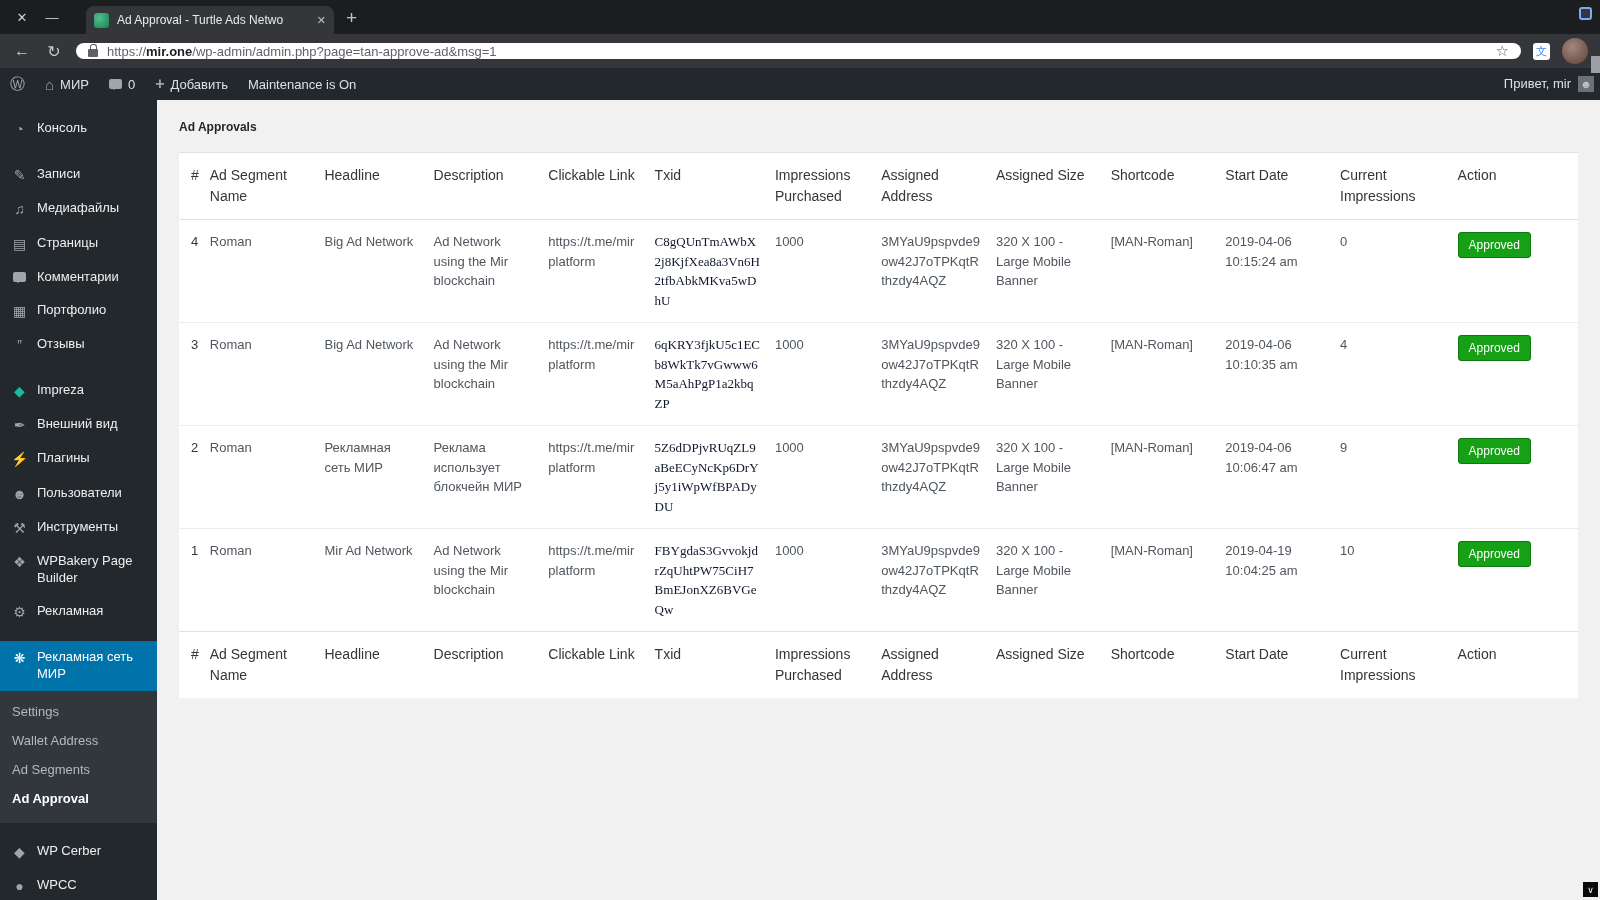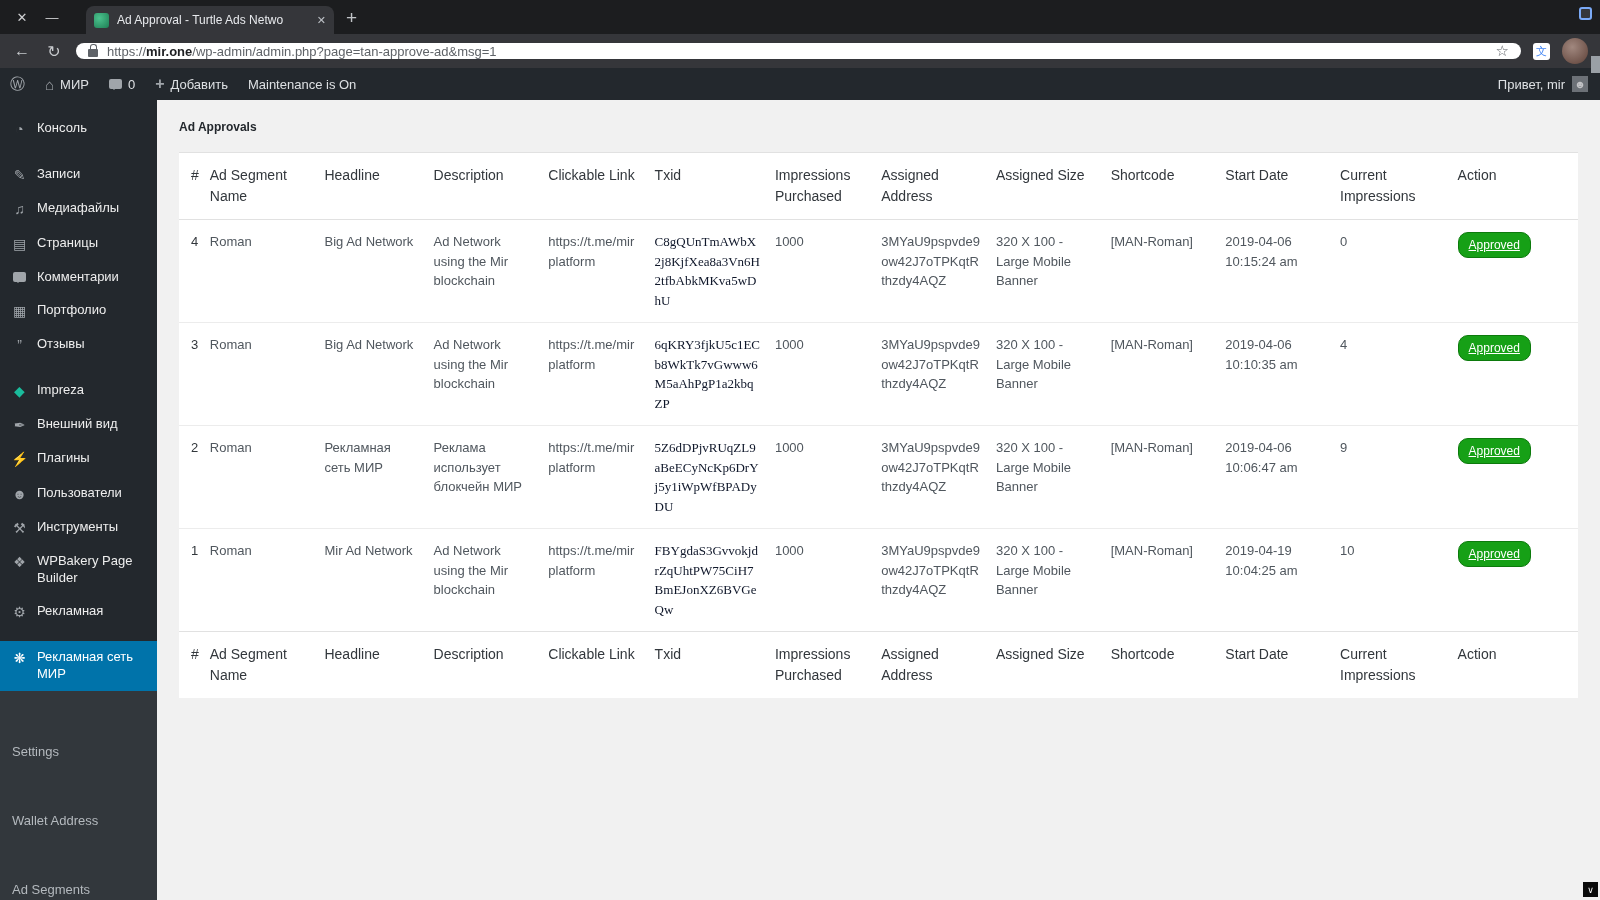--- a/index.html
+++ b/index.html
@@ -26,56 +26,56 @@
   .translate-ico { width:17px; height:17px; background:#ffffff; color:#4285f4; border-radius:3px; font-size:11px; display:flex; align-items:center; justify-content:center; flex:none; }
   .avatar { width:26px; height:26px; border-radius:50%; background:radial-gradient(circle at 40% 35%, #a1887f, #5d4037); flex:none; }
 
   
   .adminbar { height:32px; background:#23282d; display:flex; align-items:center; color:#dde0e3; font-size:13px; }
   .ab-item { display:flex; align-items:center; gap:6px; padding:0 10px; height:100%; }
   .ab-ico { color:#a0a5aa; font-size:15px; }
   .ab-bubble { width:13px; height:10px; background:#a0a5aa; border-radius:2px; position:relative; display:inline-block; }
   .ab-bubble::after { content:""; position:absolute; left:2px; bottom:-4px; border:3px solid transparent; border-top-color:#a0a5aa; }
   .ab-plus { color:#a0a5aa; font-size:16px; font-weight:bold; }
-  .ab-right { margin-left:auto; display:flex; align-items:center; gap:7px; padding-right:12px; }
+  .ab-right { margin-left:auto; display:flex; align-items:flex-start; gap:7px; padding-right:6px; }
   .ab-avatar { width:16px; height:16px; background:#6c7177; color:#c3c4c7; font-size:11px; display:flex; align-items:center; justify-content:center; }
 
   
   .wrap { display:flex; height:834px; }
   .sidebar { width:157px; background:#23282d; color:#eeeeee; font-size:13px; padding-top:12px; flex:none; position:relative; z-index:2; }
   .mi { display:flex; gap:9px; padding:8px 8px 8px 11px; align-items:flex-start; position:relative; cursor:pointer; }
   .mi .ico { width:17px; text-align:center; font-size:14px; color:#a0a5aa; flex:none; line-height:1.3; }
   .mi .lbl { line-height:1.3; }
   .mi.active { background:#0073aa; color:#fff; }
   .mi.active .ico { color:#fff; }
   .mi.active::after { content:""; position:absolute; right:-8px; top:50%; transform:translateY(-50%); border:8px solid transparent; border-left:8px solid #0073aa; }
   .ico-impreza { color:#1abc9c !important; }
   .ico-bubble { width:13px; height:10px; background:#a0a5aa; border-radius:2px; position:relative; margin:3px 2px 0; flex:none; }
   .ico-bubble::after { content:""; position:absolute; left:2px; bottom:-4px; border:3px solid transparent; border-top-color:#a0a5aa; }
   .sep { height:12px; }
   .submenu { background:#32373c; padding:6px 0 10px; }
-  .smi { padding:7px 12px; color:#b4b9be; cursor:pointer;margin-top:40px; }
+  .smi { padding:7px 12px; color:#b4b9be; cursor:pointer; }
   .smi.current { color:#ffffff; font-weight:bold; }
 
   .content { flex:1; padding:18px 22px; overflow:hidden; }
   .page-title { font-size:12px; font-weight:bold; color:#23282d; margin:2px 0 18px; }
   .notice { font-size:13px; color:#3c434a; margin-bottom:9px; }
 
   
   table { width:100%; border-collapse:collapse; background:#ffffff; table-layout:fixed; border-top:1px solid #e1e1e1; }
   th, td { text-align:left; vertical-align:top; font-size:13px; padding:12px 14px 12px 0; line-height:1.5; color:#50575e; }
   th:first-child, td:first-child { padding-left:12px; }
   thead th, tfoot th { font-weight:normal; color:#32373c; font-size:14px; }
   thead th { border-bottom:1px solid #e1e1e1; }
   tfoot th { border-top:1px solid #e1e1e1; }
   tbody tr { border-bottom:1px solid #ececec; }
   td.num { color:#32373c; }
   .break { word-break:break-all; }
   a.txid { color:#0f172a; text-decoration:none; word-break:break-all; cursor:pointer;font-family:Liberation Serif, serif; }
-  .approved { display:inline-block; background:#16a016; border:1px solid #0c7a0c; color:#fff; font-size:12px; padding:3px 10px; border-radius:10px; cursor:pointer;text-decoration:underline; }
+  .approved { display:inline-block; background:#16a016; border:1px solid #0c7a0c; color:#fff; font-size:12px; padding:3px 10px; border-radius:3px; cursor:pointer; }
 
   
   .scroll-thumb { position:absolute; top:56px; right:0; width:9px; height:17px; background:#9aa0a6; z-index:5; }
   .scroll-btn { position:absolute; bottom:3px; right:2px; width:15px; height:15px; background:#0a0a0a; color:#fff; z-index:5; display:flex; align-items:center; justify-content:center; font-size:9px; }
 </style>
 </head>
 <body>
 
 <div class="tabstrip">
   <span class="winbtn">✕</span>

